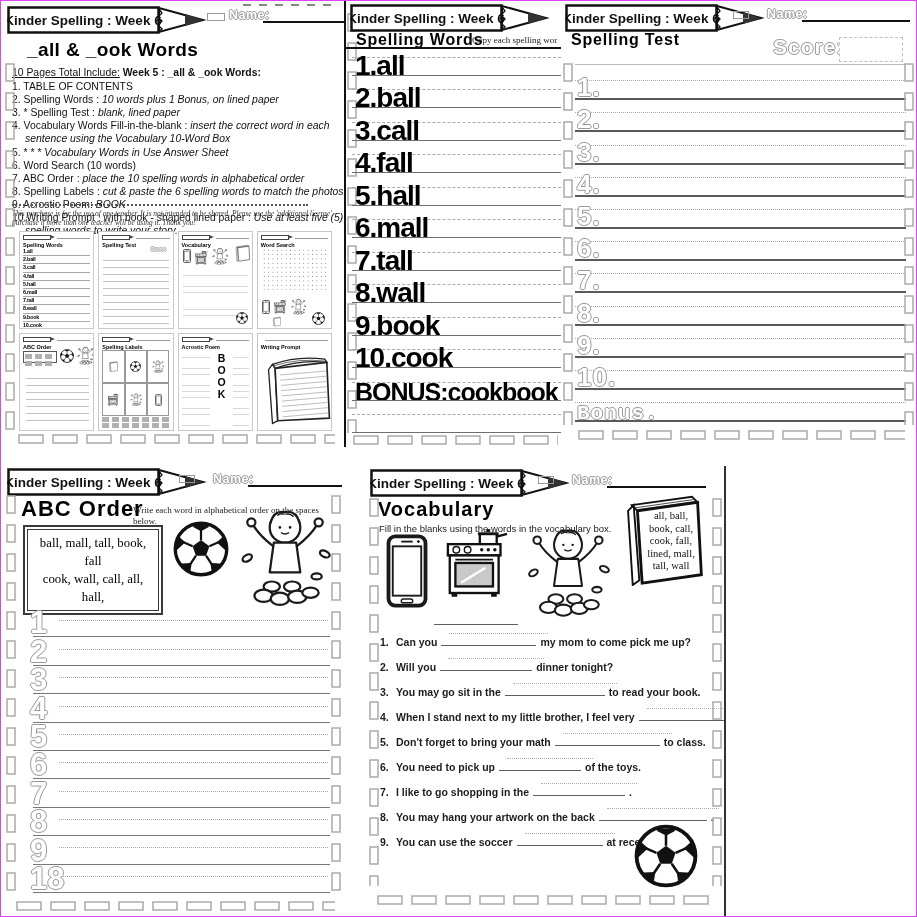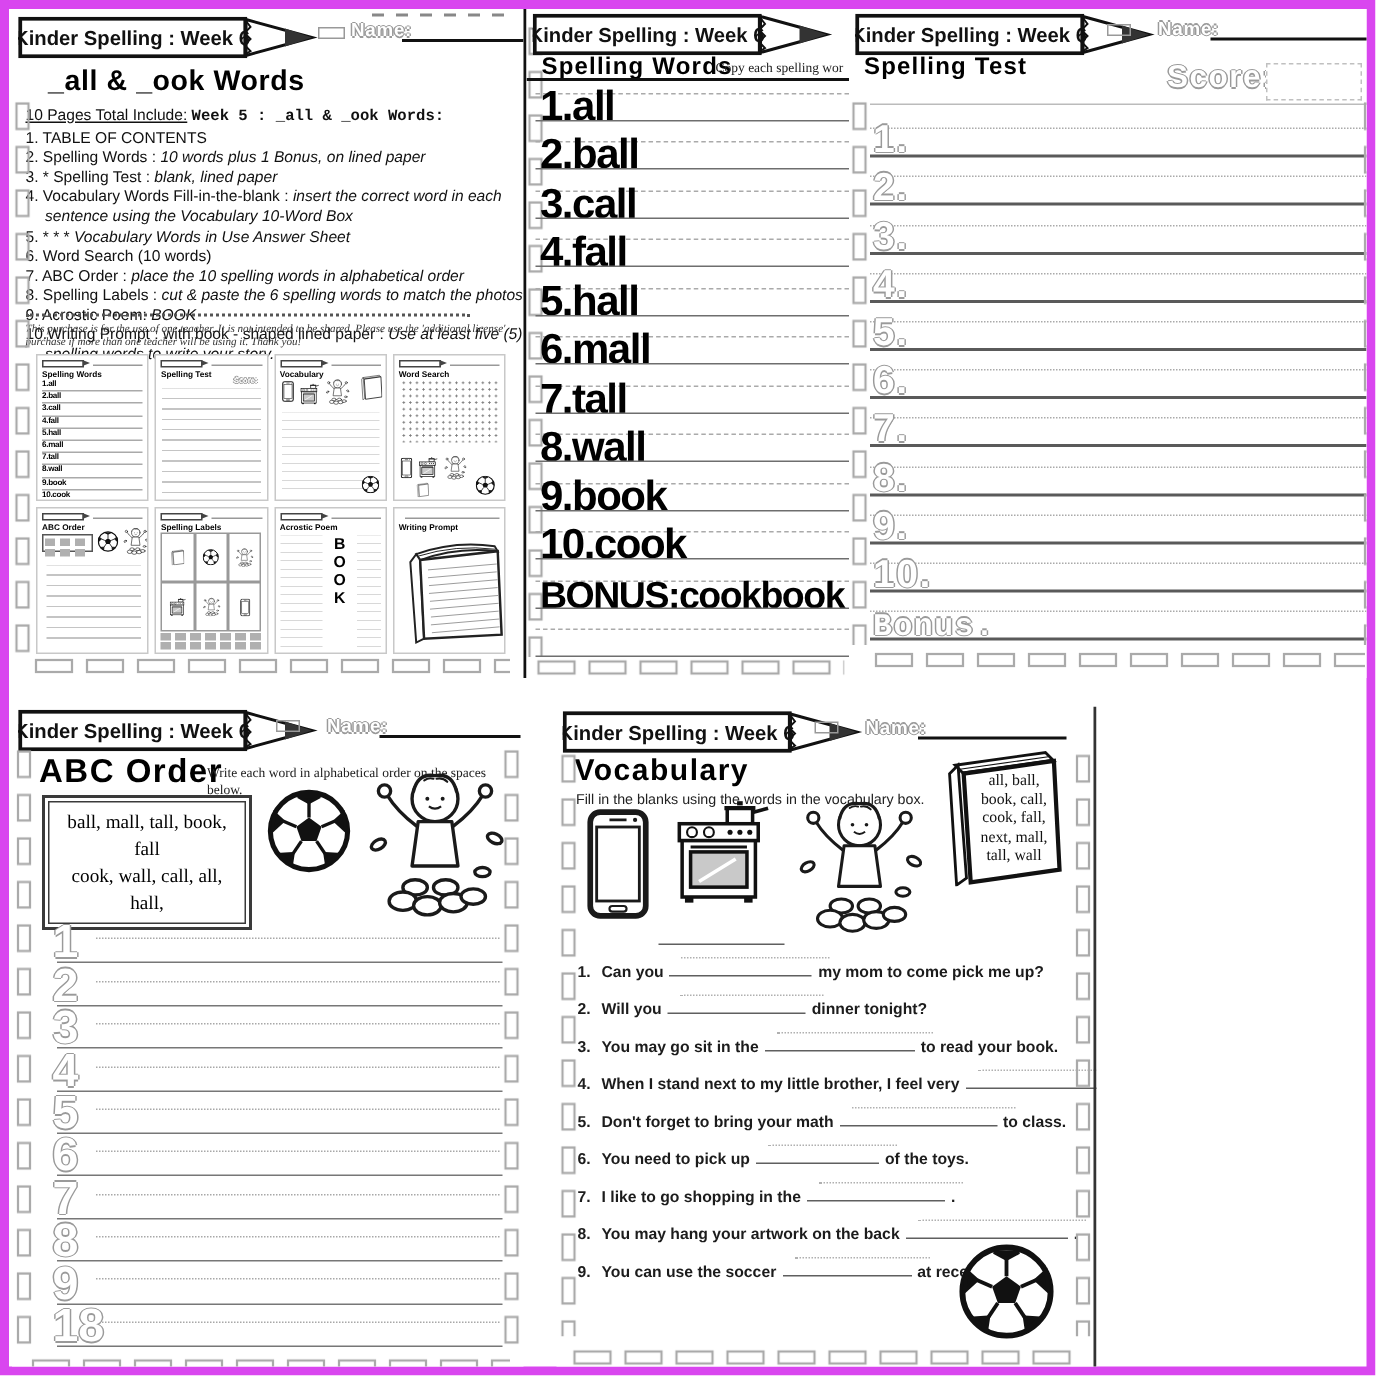--- a/index.html
+++ b/index.html
@@ -1,17 +1,17 @@
 <!DOCTYPE html>
 <html><head>
 <meta charset="utf-8">
 <style>
   * { box-sizing: border-box; margin: 0; padding: 0; }
   body { font-family: "Liberation Sans", sans-serif; background: #fff; }
-  #canvas { position: relative; width: 917px; height: 917px; background: #fff; border: 6px solid #d946ef; overflow: hidden; }
+  #canvas { position: relative; width: 917px; height: 917px; background: #fff; border: 1px solid #d946ef; overflow: hidden; }
   .page { position: absolute; background: #fff; overflow: hidden; }
   .abs { position: absolute; }
   .vsep { position: absolute; top: 0; width: 2px; height: 446px; background: #111; }
   .outline { font-weight: 700; color: #fff; text-shadow: -1px 0 #9a9a9a, 1px 0 #9a9a9a, 0 -1px #9a9a9a, 0 1px #9a9a9a; }
   .name-label { font-size: 12.5px; letter-spacing: .5px; }
   .name-line { position: absolute; border-top: 2px solid #111; }
   .dash-rect { position: absolute; border: 1.5px solid #999; }
   .ptitle { font-weight: 800; color: #000; letter-spacing: .4px; }
   .thinline { position: absolute; height: 1px; background: #bbb; }
 
@@ -20,21 +20,21 @@
   .banner-svg text { font-family: "Liberation Sans", sans-serif; }
 
   
   .deco-v { position: absolute; width: 12px; }
   .deco-h { position: absolute; height: 12px; }
 
   
   .toc { position: absolute; font-size: 10.4px; line-height: 13.1px; color: #111; }
   .toc-h { margin-bottom: 1px; }
   .toc-h .u { text-decoration: underline; }
-  .toc-h b { font-weight: 800; font-family: Liberation Mono, monospace; }
+  .toc-h b { font-weight: 800; }
   .toc-item { padding-left: 13px; text-indent: -13px; }
   .toc-item .i { font-style: italic; }
   .sep-dotted { position: absolute; border-top: 2px dotted #555; }
   .license { position: absolute; font: italic 7.4px/9.2px "Liberation Serif", serif; color: #333; }
   .thumbs { position: absolute; display: grid; grid-template-columns: repeat(4, 1fr); gap: 4px; }
   .thumb { position: relative; background: #fff; border: 1px solid #c8c8c8; height: 98px; overflow: hidden; padding: 1px; }
   .t-head { height: 8px; display: flex; align-items: center; gap: 2px; padding: 1px 2px 0; }
   .t-pencil { width: 28px; height: 5px; border: 1px solid #444; position: relative; flex: none; }
   .t-pencil::after { content: ""; position: absolute; right: -5px; top: -1px; border-left: 5px solid #444; border-top: 2.5px solid transparent; border-bottom: 2.5px solid transparent; }
   .t-nameline { flex: 1; border-bottom: 1px solid #999; height: 3px; margin-left: 4px; }
@@ -602,21 +602,21 @@
     <svg class="icon abs" style="left:160px;top:58px" width="84" height="94">
         <use href="#sym-kid"></use>
       </svg>
     <svg class="icon abs" style="left:250px;top:26px" width="88" height="94">
         <use href="#sym-book"></use>
       </svg>
     <div class="bookwords" style="left:276px;top:44px;width:58px">
         <div>all, ball,</div>
         <div>book, call,</div>
         <div>cook, fall,</div>
-        <div>next, mall,</div>
+        <div>lined, mall,</div>
         <div>tall, wall</div>
       </div>
     <div class="abs" style="left:68px;top:158px;width:84px;border-top:1.5px solid #5f5f5f"></div>
     <div class="abs" style="left:14px;top:170px;right:6px">
       <div class="sent"><span class="num">1.</span><span>Can you</span><span class="blank" style="width:95px"></span><span>my mom to come pick me up?</span></div>
       <div class="sent"><span class="num">2.</span><span>Will you</span><span class="blank" style="width:92px"></span><span>dinner tonight?</span></div>
       <div class="sent"><span class="num">3.</span><span>You may go sit in the</span><span class="blank" style="width:100px"></span><span>to read your book.</span></div>
       <div class="sent"><span class="num">4.</span><span>When I stand next to my little brother, I feel very</span><span class="blank" style="width:100px"></span><span>.</span></div>
       <div class="sent"><span class="num">5.</span><span>Don't forget to bring your math</span><span class="blank" style="width:105px"></span><span>to class.</span></div>
       <div class="sent"><span class="num">6.</span><span>You need to pick up</span><span class="blank" style="width:82px"></span><span>of the toys.</span></div>

